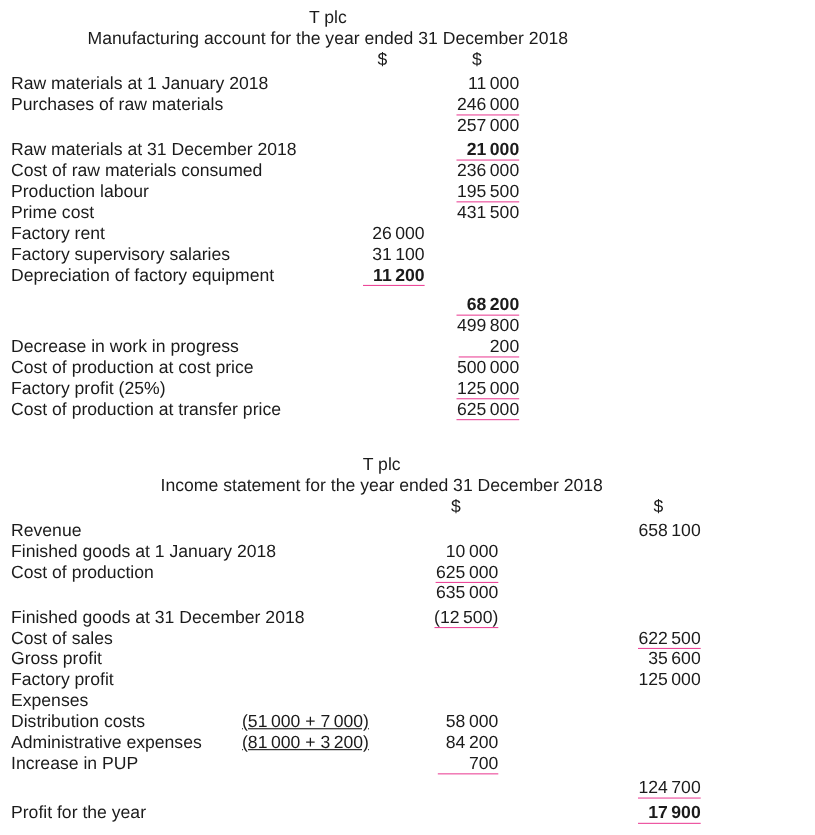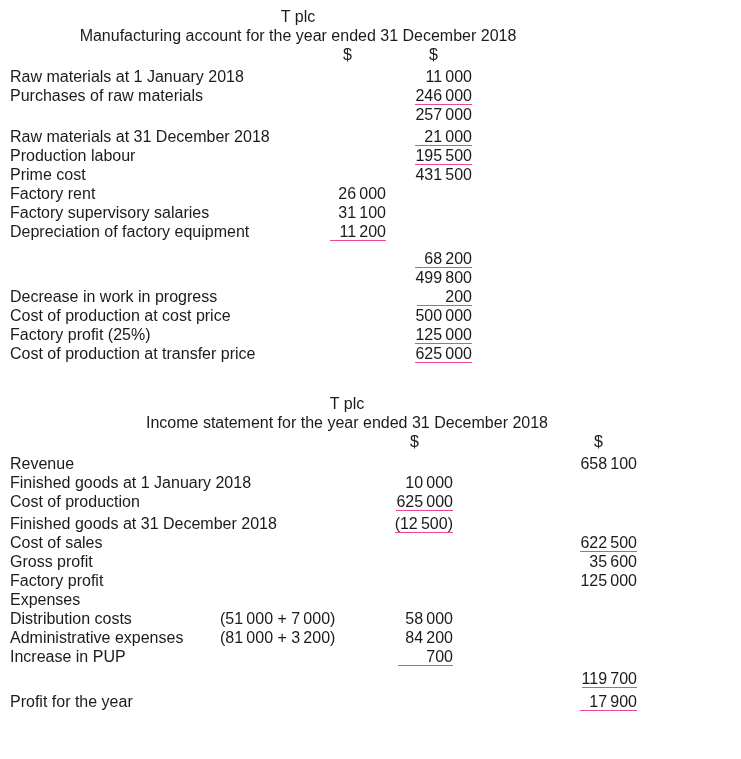--- a/index.html
+++ b/index.html
@@ -12,26 +12,26 @@
     padding:7px 0 0 10px;
   }
   .statement-block { }
   #manufacturing-block { width:576px; }
   #income-block { width:674px; margin-top:31px; }
   .title, .subtitle { text-align:center; white-space:nowrap; }
   table { border-collapse:collapse; table-layout:fixed; width:100%; }
   td { white-space:nowrap; overflow:visible; padding:0; vertical-align:baseline; }
   tr.line { height:19px; }
   .lbl  { text-align:left;margin-top:28px; }
-  .calc { text-align:left; }
+  .calc { text-align:left;text-decoration:underline; }
   .amt-col { text-align:right; }
   .hdr  { padding-right:34px; }
   .amt  { display:inline-block; line-height:16px; }
   .u      { border-bottom:1px solid #ec4899; }
-  .u-med  { padding-left:9px; }
+  .u-med  { padding-left:9px;font-weight:bold; }
   .u-wide { padding-left:28px; }
 </style>
 </head>
 <body>
 
 <section class="statement-block" id="manufacturing-block">
   <div class="title">T plc</div>
   <div class="subtitle">Manufacturing account for the year ended 31 December 2018</div>
   <table>
     <colgroup>
@@ -66,20 +66,25 @@
         </tr>
         <tr style="height: 3px;">
           <td colspan="3"></td>
         </tr>
         <tr class="line">
           <td class="lbl">Raw materials at 31 December 2018</td>
           <td class="amt-col"></td>
           <td class="amt-col"><span class="amt u u-med">21 000</span></td>
         </tr>
         <tr class="line">
+          <td class="lbl">Cost of raw materials consumed</td>
+          <td class="amt-col"></td>
+          <td class="amt-col"><span class="amt">236 000</span></td>
+        </tr>
+        <tr class="line">
           <td class="lbl">Production labour</td>
           <td class="amt-col"></td>
           <td class="amt-col"><span class="amt u u-text">195 500</span></td>
         </tr>
         <tr class="line">
           <td class="lbl">Prime cost</td>
           <td class="amt-col"></td>
           <td class="amt-col"><span class="amt">431 500</span></td>
         </tr>
         <tr class="line">
@@ -166,20 +171,26 @@
           <td class="calc"></td>
           <td class="amt-col"><span class="amt">10 000</span></td>
           <td class="amt-col"></td>
         </tr>
         <tr class="line">
           <td class="lbl">Cost of production</td>
           <td class="calc"></td>
           <td class="amt-col"><span class="amt u u-text">625 000</span></td>
           <td class="amt-col"></td>
         </tr>
+        <tr class="line">
+          <td class="lbl"></td>
+          <td class="calc"></td>
+          <td class="amt-col"><span class="amt">635 000</span></td>
+          <td class="amt-col"></td>
+        </tr>
         <tr style="height: 3px;">
           <td colspan="4"></td>
         </tr>
         <tr class="line">
           <td class="lbl">Finished goods at 31 December 2018</td>
           <td class="calc"></td>
           <td class="amt-col"><span class="amt u u-text">(12 500)</span></td>
           <td class="amt-col"></td>
         </tr>
         <tr class="line">
@@ -224,21 +235,21 @@
           <td class="amt-col"><span class="amt u u-wide">700</span></td>
           <td class="amt-col"></td>
         </tr>
         <tr style="height: 3px;">
           <td colspan="4"></td>
         </tr>
         <tr class="line">
           <td class="lbl"></td>
           <td class="calc"></td>
           <td class="amt-col"></td>
-          <td class="amt-col"><span class="amt u u-text">119 700</span></td>
+          <td class="amt-col"><span class="amt u u-text">124 700</span></td>
         </tr>
         <tr style="height: 4px;">
           <td colspan="4"></td>
         </tr>
         <tr class="line">
           <td class="lbl">Profit for the year</td>
           <td class="calc"></td>
           <td class="amt-col"></td>
           <td class="amt-col"><span class="amt u u-med">17 900</span></td>
         </tr>

